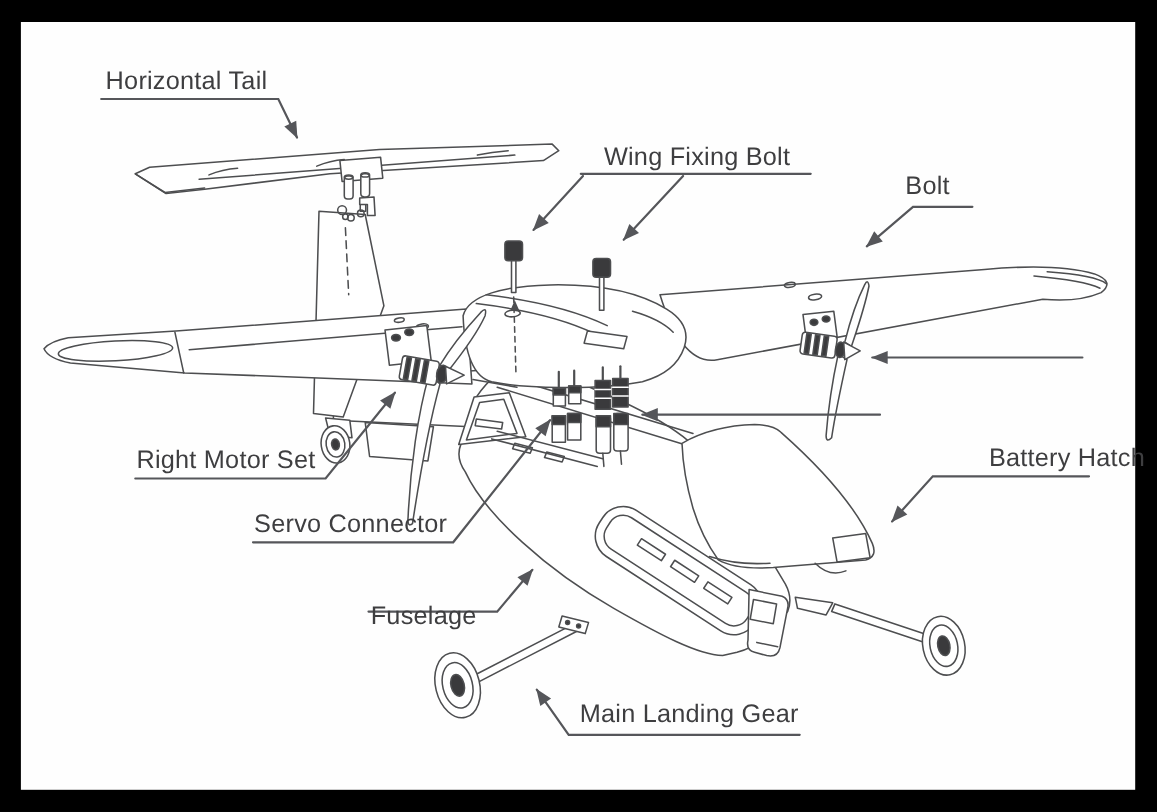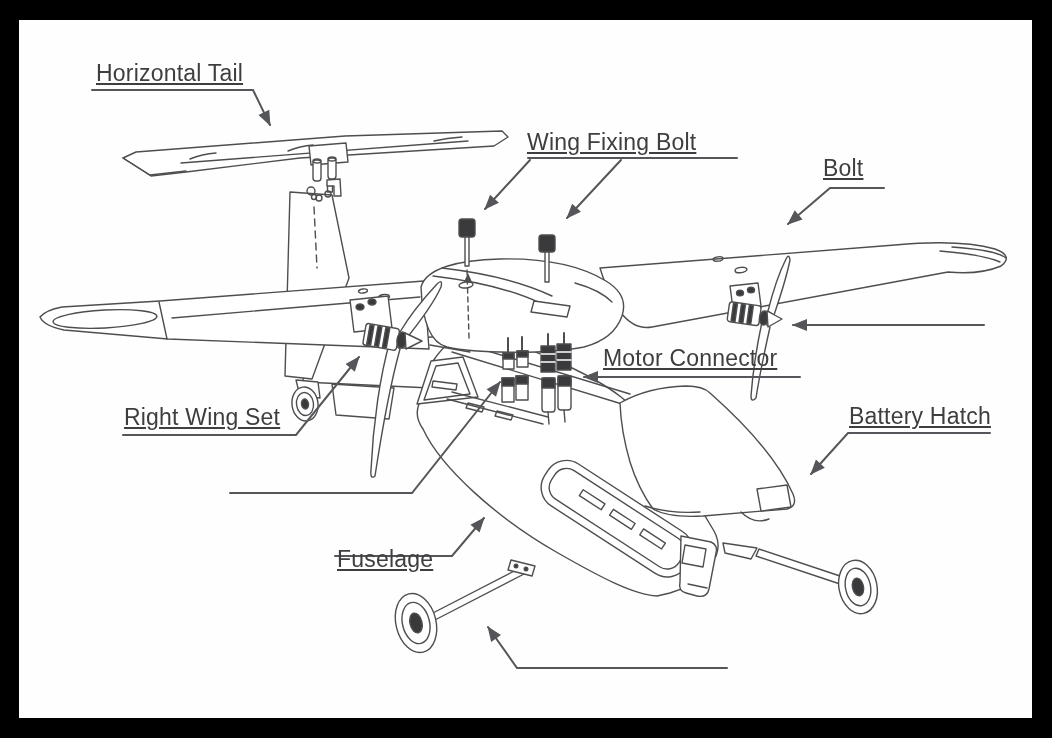--- a/index.html
+++ b/index.html
@@ -1,21 +1,21 @@
 <!DOCTYPE html>
 <html><head>
 <meta charset="utf-8">
 <style>
   html,body{margin:0;padding:0;background:#000;}
   #stage{position:relative;width:1052px;height:738px;background:#000;overflow:hidden;
          font-family:"Liberation Sans", sans-serif;}
   #canvas{position:absolute;left:19px;top:20px;width:1013px;height:698px;background:#fefefe;}
   #art{position:absolute;left:0;top:0;width:1052px;height:738px;}
   .callout{position:absolute;white-space:nowrap;font-size:23px;color:#3e3e40;
-           letter-spacing:0.2px;line-height:1.05;text-decoration:underline;}
+           letter-spacing:0.2px;line-height:1.05;}
   svg *{vector-effect:non-scaling-stroke;}
 </style>
 </head>
 <body>
 
 <div id="stage">
   <div id="canvas"></div>
 
   <svg id="art" viewBox="0 0 1052 738">
     <defs>
@@ -221,19 +221,20 @@
       <line x1="800" y1="377" x2="584" y2="377" marker-end="url(#ah)"></line>
       <polyline points="123,435 296,435 359,357" marker-end="url(#ah)"></polyline>
       <polyline points="230,493 412,493 500,382" marker-end="url(#ah)"></polyline>
       <polyline points="335,556 452,556 484,518" marker-end="url(#ah)"></polyline>
       <polyline points="990,433 848,433 811,474" marker-end="url(#ah)"></polyline>
       <polyline points="727,668 517,668 488,627" marker-end="url(#ah)"></polyline>
     </g>
   </svg>
 
   <div class="callout" style="left:96px;top:61px">Horizontal Tail</div>
-  <div class="callout" style="left:527px;top:130px">Wing Fixing Bolt</div>
+  <div class="callout" style="left:549px;top:130px">Wing Fixing Bolt</div>
   <div class="callout" style="left:823px;top:156px">Bolt</div>
-  <div class="callout" style="left:603px;top:346px">Motor Connector</div>
-  <div class="callout" style="left:124px;top:405px">Right Wing Set</div>
-  <div class="callout" style="left:849px;top:404px">Battery Hatch</div>
+  <div class="callout" style="left:124px;top:405px">Right Motor Set</div>
+  <div class="callout" style="left:899px;top:404px">Battery Hatch</div>
+  <div class="callout" style="left:231px;top:464px">Servo Connector</div>
   <div class="callout" style="left:337px;top:547px">Fuselage</div>
+  <div class="callout" style="left:527px;top:636px">Main Landing Gear</div>
 </div>
 
 </body></html>

